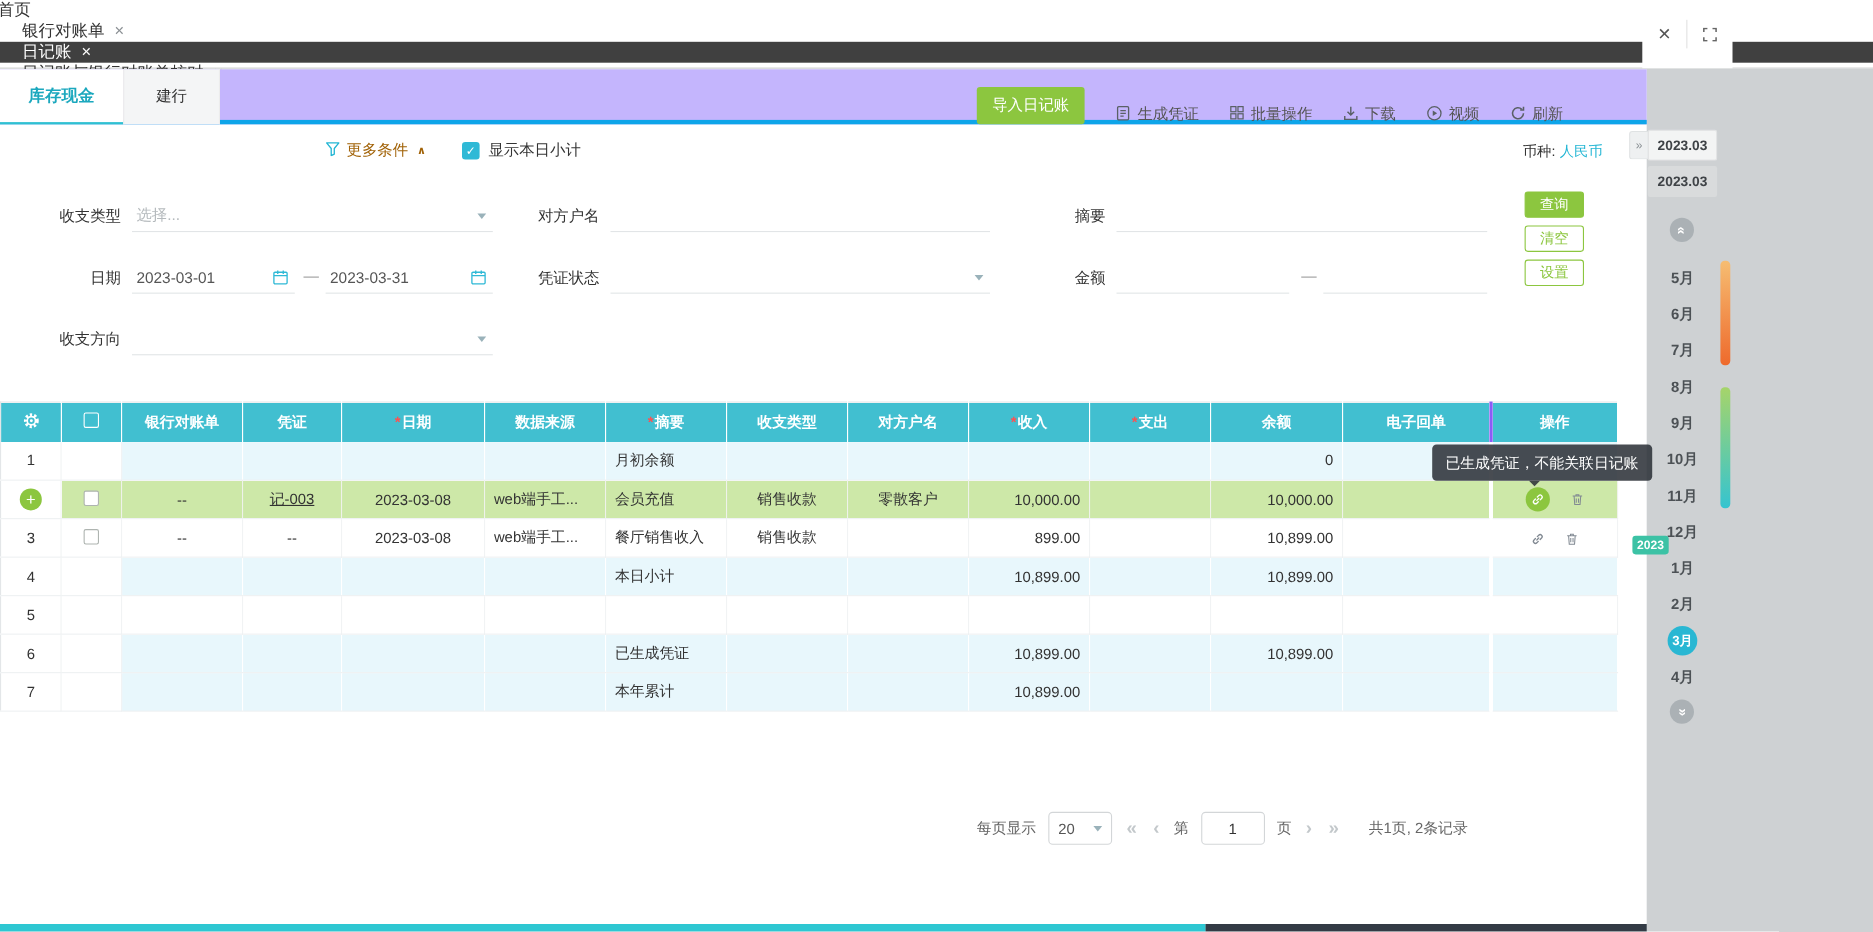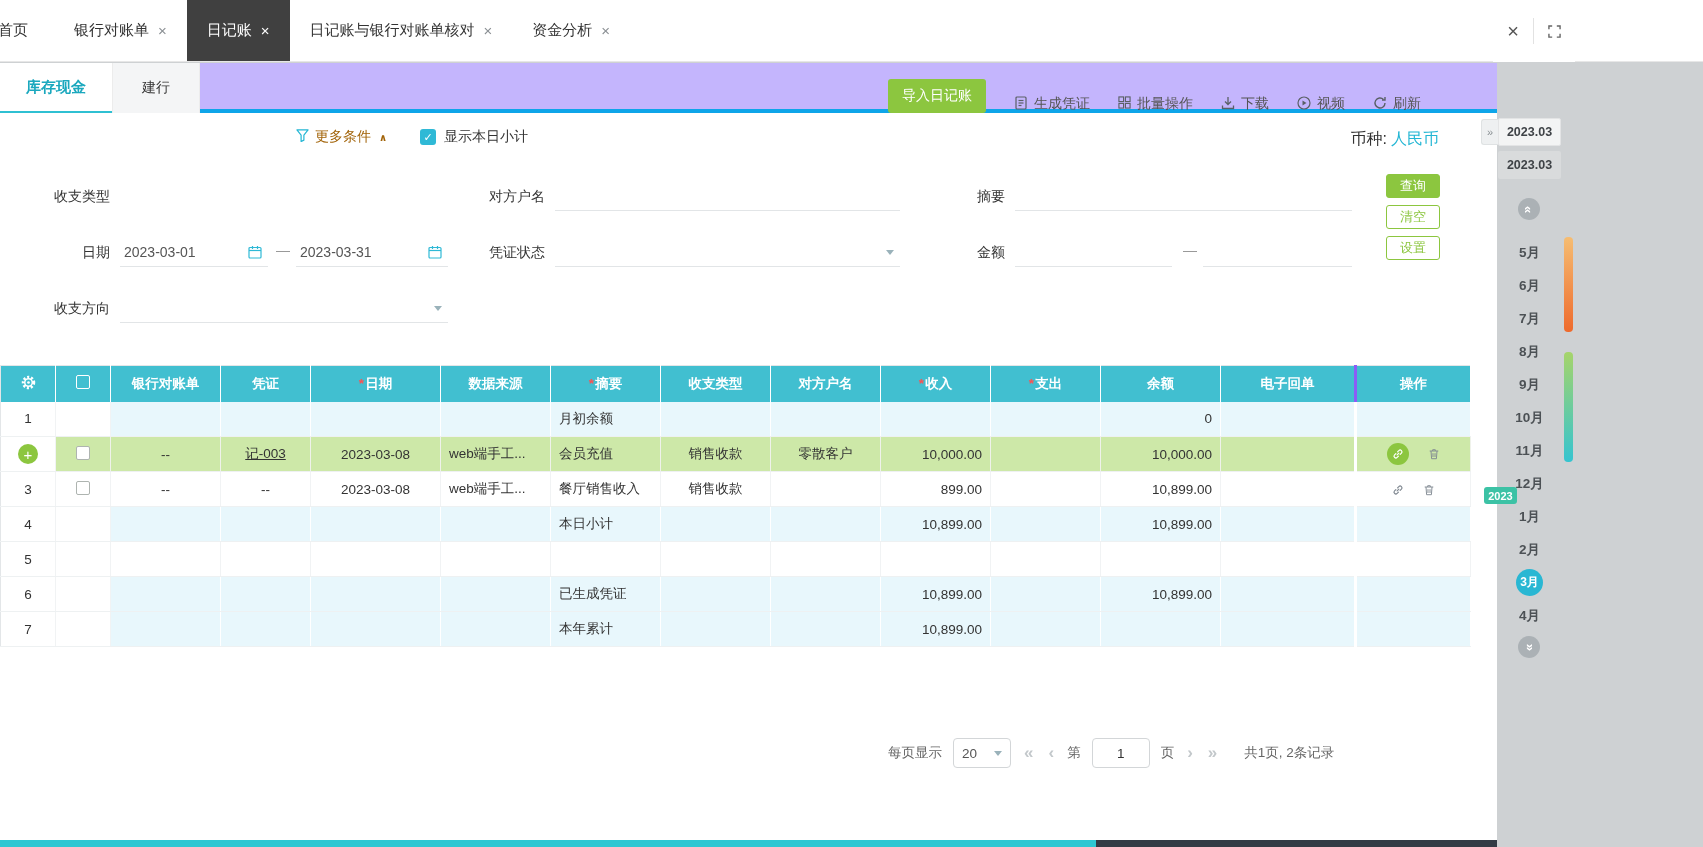--- a/index.html
+++ b/index.html
@@ -1,20 +1,20 @@
 <!DOCTYPE html>
 <html><head>
 <meta charset="utf-8">
 <style>
 *{box-sizing:border-box;margin:0;padding:0}
 body{font-family:"Liberation Sans","DejaVu Sans",sans-serif;}
 .screen{position:relative;width:1703px;height:847px;background:#ced1d3;overflow:hidden;}
 
 
-.tabbar{position:absolute;top:0;left:0;width:100%;height:62px;background:#fff;border-bottom:1px solid #e7e7e7;display:flex;align-items:stretch;}
+.tabbar{position:absolute;top:0;left:0;width:100%;height:62px;background:#fff;border-bottom:1px solid #e7e7e7;display:flex;align-items:stretch;flex-direction:column;}
 .tab{display:flex;align-items:center;padding:0 20px;font-size:15px;color:#333;gap:9px;white-space:nowrap;cursor:pointer;}
 .tab-home{margin-left:-16px;margin-right:12px;padding:0 14px;}
 .tab.active{background:#404040;color:#fff;}
 .tclose{font-size:15px;color:#8a8f93;}
 .tab.active .tclose{color:#fff;}
 .win-controls{position:absolute;right:128px;top:0;height:62px;display:flex;align-items:center;background:#fff;}
 .wc{padding:0 14px;font-size:20px;color:#555;cursor:pointer;display:flex;align-items:center;height:26px;}
 .wc+.wc{border-left:1px solid #e2e2e2;}
 
 
@@ -32,21 +32,21 @@
 
 .search-row{position:absolute;top:50px;left:0;width:100%;height:52px;}
 .search-box{position:absolute;left:8px;top:10px;width:250px;height:32px;border-bottom:1px solid #dadde0;}
 .search-box input{width:222px;height:30px;border:none;outline:none;font-size:13.5px;color:#333;background:transparent;font-family:inherit;}
 .search-box input::placeholder{color:#b8bcc0;}
 .search-ic{position:absolute;right:2px;top:6px;cursor:pointer;}
 .more-cond{position:absolute;left:296px;top:15px;display:flex;align-items:center;gap:6px;color:#a16207;font-size:14px;cursor:pointer;}
 .caret-up{font-size:10px;font-weight:700;margin-left:2px;}
 .chk-wrap{position:absolute;left:420px;top:15px;display:flex;align-items:center;gap:8px;font-size:14px;color:#333;cursor:pointer;}
 .chk{width:16px;height:16px;border-radius:3px;background:#2fb9d6;color:#fff;font-size:11px;display:flex;align-items:center;justify-content:center;}
-.currency{position:absolute;right:58px;top:16px;font-size:16px;color:#333;}
+.currency{position:absolute;right:40px;top:16px;font-size:13px;color:#333;}
 .cur-val{color:#23b6d4;margin-left:4px;}
 
 
 .filters{position:absolute;top:0;left:0;width:100%;height:302px;}
 .flabel{position:absolute;width:100px;text-align:right;font-size:14px;color:#333;line-height:20px;}
 .fctrl{position:absolute;height:30px;border-bottom:1px solid #e2e5e7;font-size:14px;color:#555;display:flex;align-items:center;padding:0 4px;cursor:text;}
 .ph{color:#b5babd;}
 .chev{width:0;height:0;border-left:4.5px solid transparent;border-right:4.5px solid transparent;border-top:5px solid #9ab2ba;}
 .chev.abs{position:absolute;right:6px;top:13px;}
 .cal{position:absolute;right:6px;top:8px;}
@@ -211,20 +211,24 @@
           </span>
         <span>显示本日小计</span>
       </div>
       <div class="currency">
         <span>币种:</span><span class="cur-val">人民币</span>
       </div>
     </div>
 
     <div class="filters">
       <span class="flabel" style="left:10px;top:123px">收支类型</span>
+      <div class="fctrl" style="left:120px;top:118px;width:328px">
+        <span class="ph">选择...</span>
+          <span class="chev abs"></span>
+      </div>
       <span class="flabel" style="left:445px;top:123px">对方户名</span>
       <div class="fctrl" style="left:555px;top:118px;width:345px"></div>
       <span class="flabel" style="left:905px;top:123px">摘要</span>
       <div class="fctrl" style="left:1015px;top:118px;width:337px"></div>
 
       <span class="flabel" style="left:10px;top:179px">日期</span>
       <div class="fctrl" style="left:120px;top:174px;width:148px">
         <span>2023-03-01</span>
         <span class="cal"><svg width="14" height="14" viewBox="0 0 14 14">
               <rect x="1" y="2.5" width="12" height="10.5" rx="1" fill="none" stroke="#2fb9d6" stroke-width="1.2"></rect>
@@ -502,16 +506,20 @@
         <span>4月</span>
       </div>
   </div>
   <div class="year-badge">2023</div>
   <div class="rail-circle down">
       <span class="rotdn">«</span>
     </div>
   <div class="heat heat1"></div>
   <div class="heat heat2"></div>
 
+  <div class="tooltip">
+    <span>已生成凭证，不能关联日记账</span>
+    <i class="tt-arrow"></i>
+  </div>
 
   <div class="strip teal"></div>
   <div class="strip dark"></div>
 </div>
 
 </body></html>

